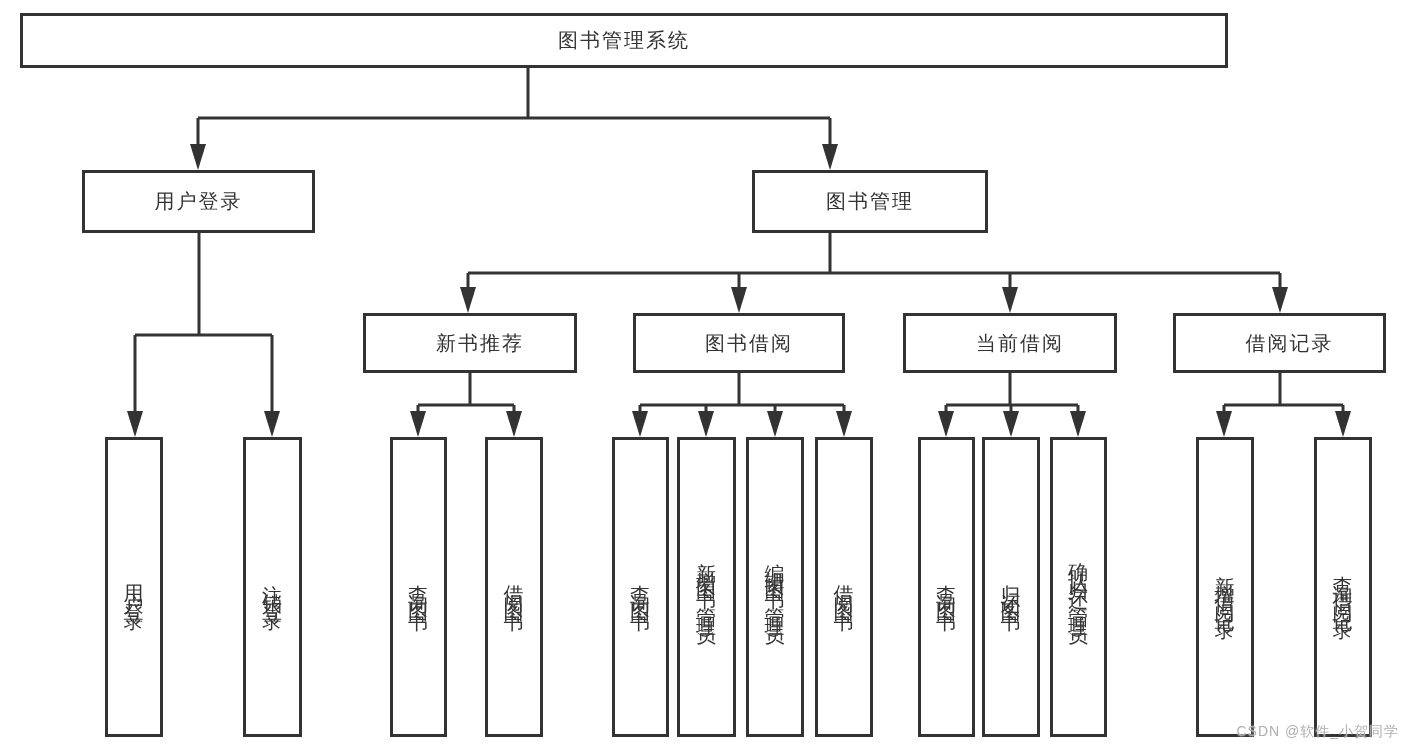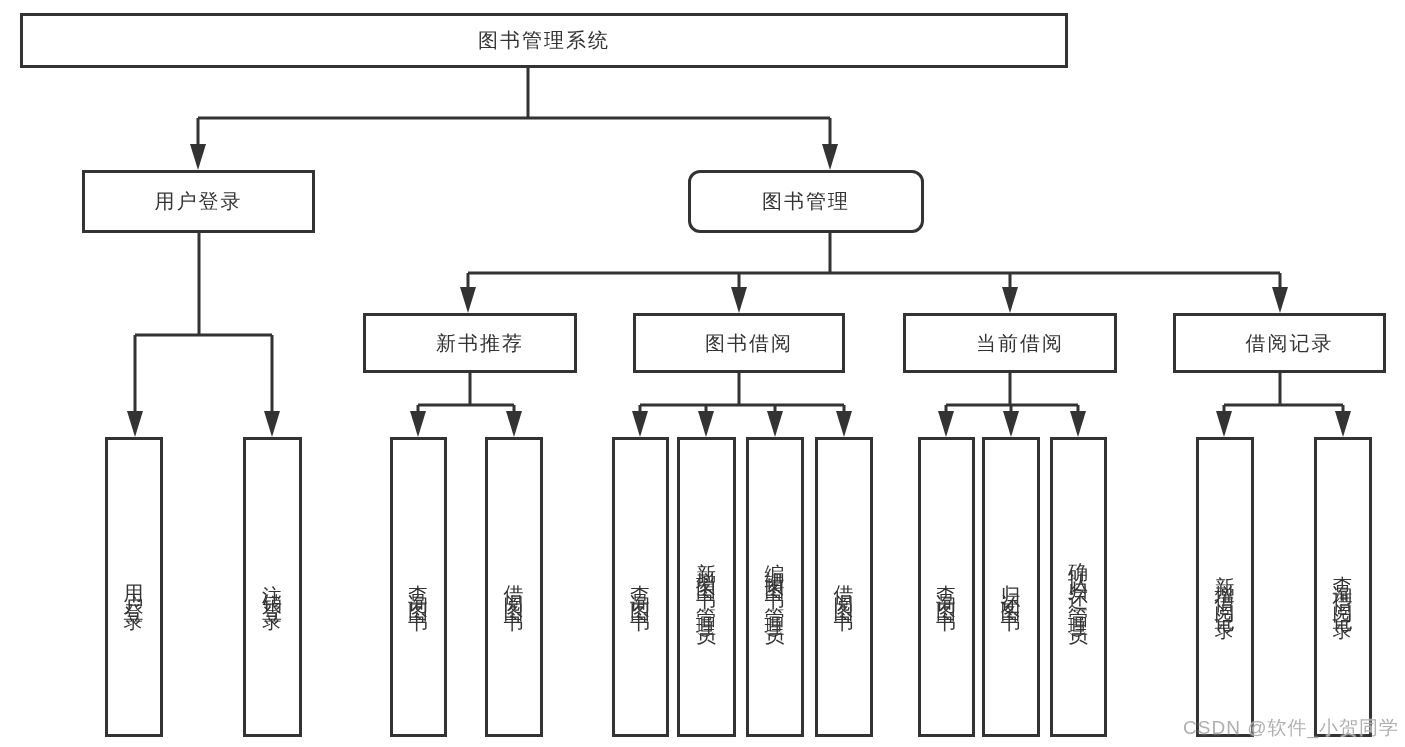--- a/index.html
+++ b/index.html
@@ -19,24 +19,24 @@
     box-sizing:border-box;
     background:#ffffff;
     border:3px solid #333333;
     display:flex;align-items:center;justify-content:center;
     z-index:2;
     font-size:20px;
     letter-spacing:2px;
     white-space:nowrap;
   }
   
-  .n-root{left:20px;top:13px;width:1048px;height:55px;}
+  .n-root{left:20px;top:13px;width:1208px;height:55px;}
   
   .n-login{left:82px;top:170px;width:233px;height:63px;}
-  .n-mgmt{left:688px;top:170px;width:236px;height:63px;border-radius:12px;}
+  .n-mgmt{left:752px;top:170px;width:236px;height:63px;}
   
   .lv3{top:313px;height:60px;padding-left:20px;}
   .n-newbook{left:363px;width:214px;}
   .n-borrowmod{left:633px;width:212px;}
   .n-current{left:903px;width:214px;}
   .n-records{left:1173px;width:213px;}
   
   .leaf{top:437px;height:300px;padding:6px 0;}
   .leaf .vtext{
     writing-mode:vertical-rl;
@@ -55,21 +55,21 @@
   .p8{left:815px;width:58px;}
   .p9{left:918px;width:57px;}
   .p10{left:982px;width:58px;}
   .p11{left:1050px;width:57px;}
   .p12{left:1196px;width:58px;}
   .p13{left:1314px;width:58px;}
   .watermark{
     position:absolute;
     right:6px;bottom:6px;
     z-index:5;
-    font-size:19px;
+    font-size:14px;
     color:rgba(168,168,170,0.92);
     text-shadow:0 0 2px #ffffff;
     letter-spacing:1px;
   }
 </style>
 </head>
 <body>
 
 <div class="stage">
 

